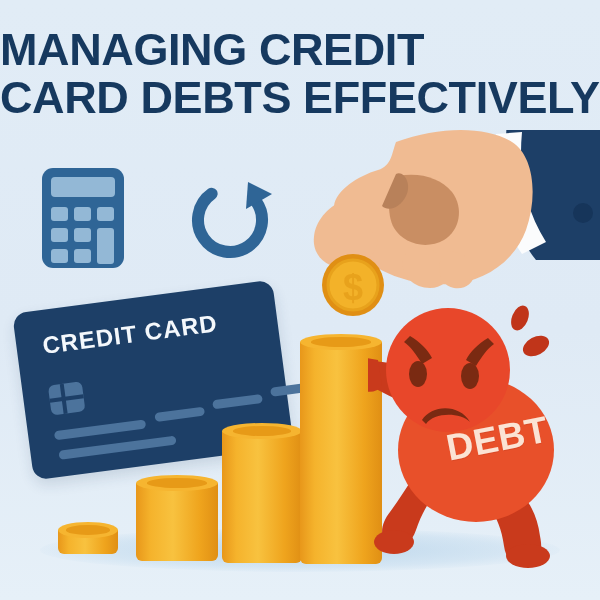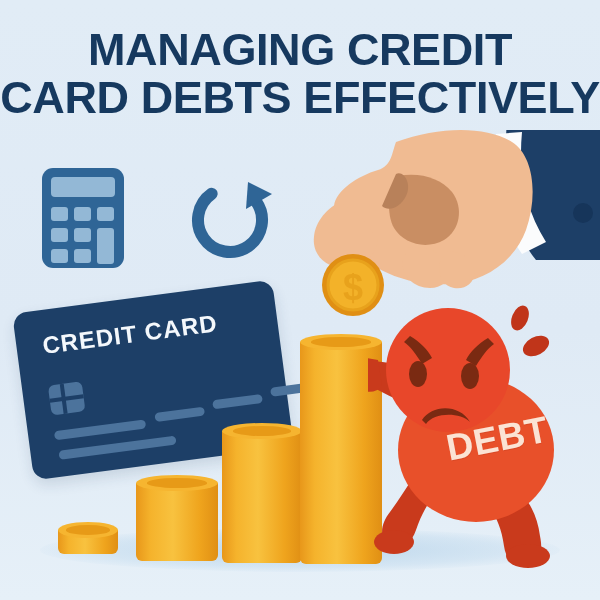--- a/index.html
+++ b/index.html
@@ -12,21 +12,21 @@
   #poster{
     position:relative;
     width:600px;height:600px;
     background:linear-gradient(180deg,#e1ecf6 0%,#dfeaf5 55%,#e6f0f8 100%);
     overflow:hidden;
   }
 
   
   .title-block{
     position:absolute;left:0;top:26px;width:600px;
-    text-align:center;
+    text-align:left;
     line-height:1.06;
     z-index:40;
   }
   .title-line{
     display:block;
     color:#16395f;
     font-weight:700;
     font-size:45px;
     letter-spacing:-0.4px;
     font-family:"Liberation Sans",sans-serif;

